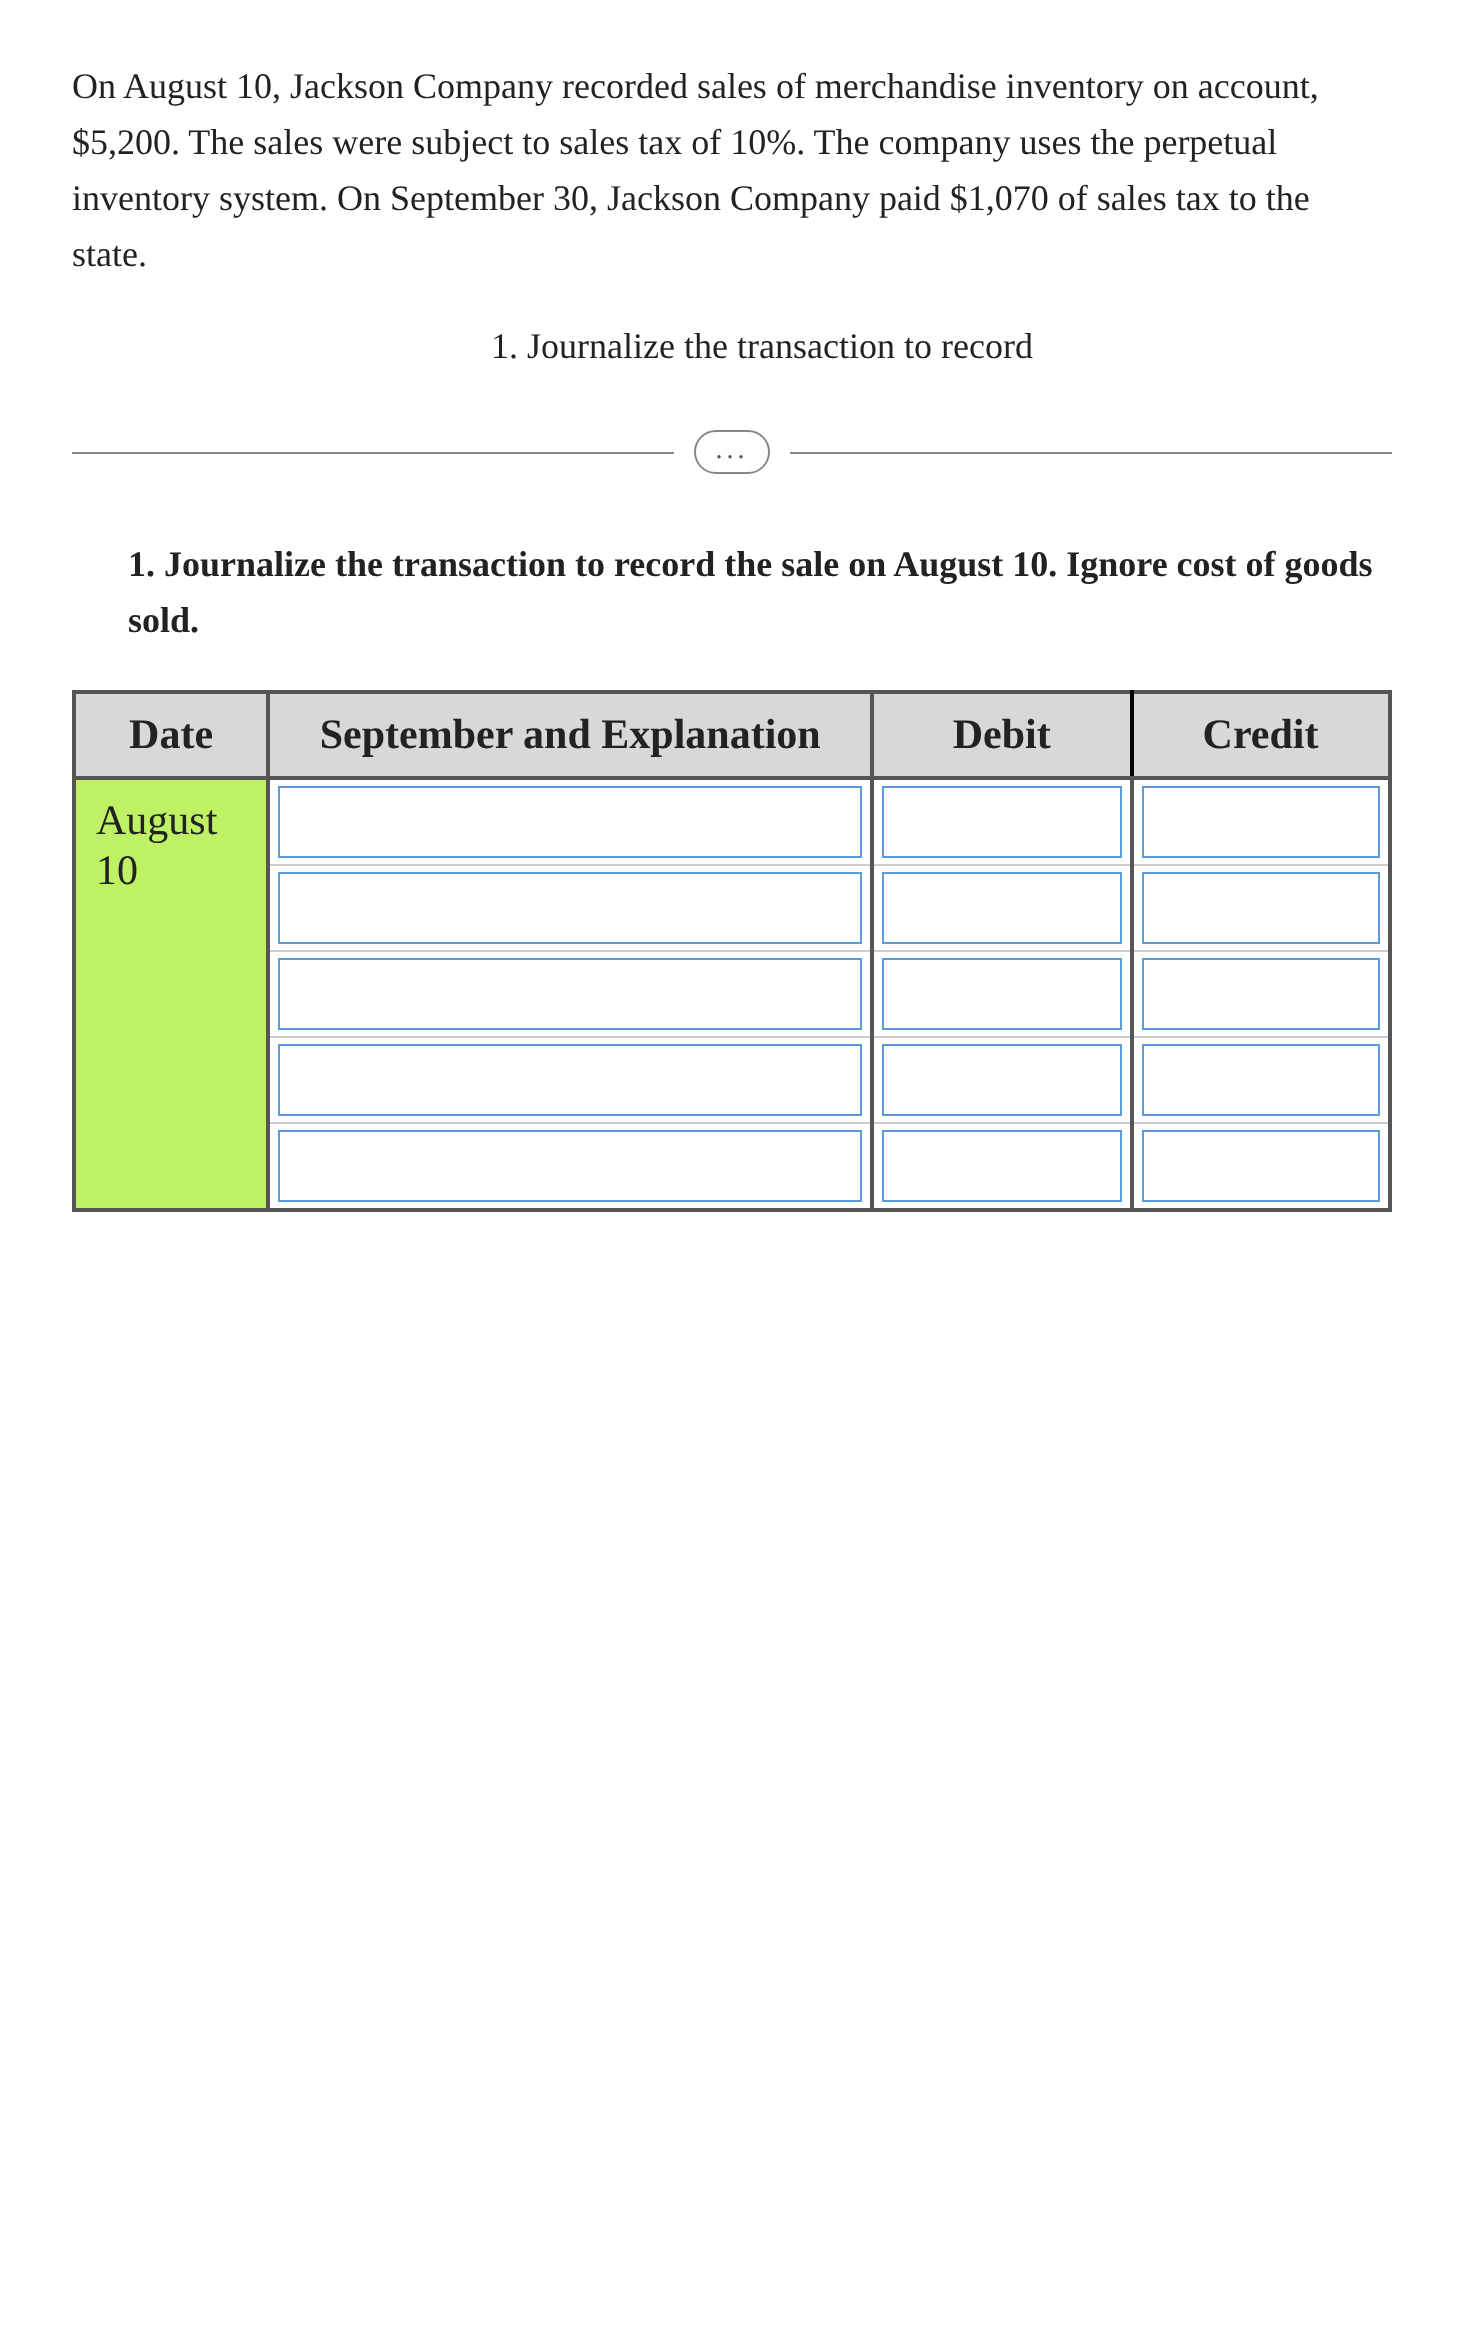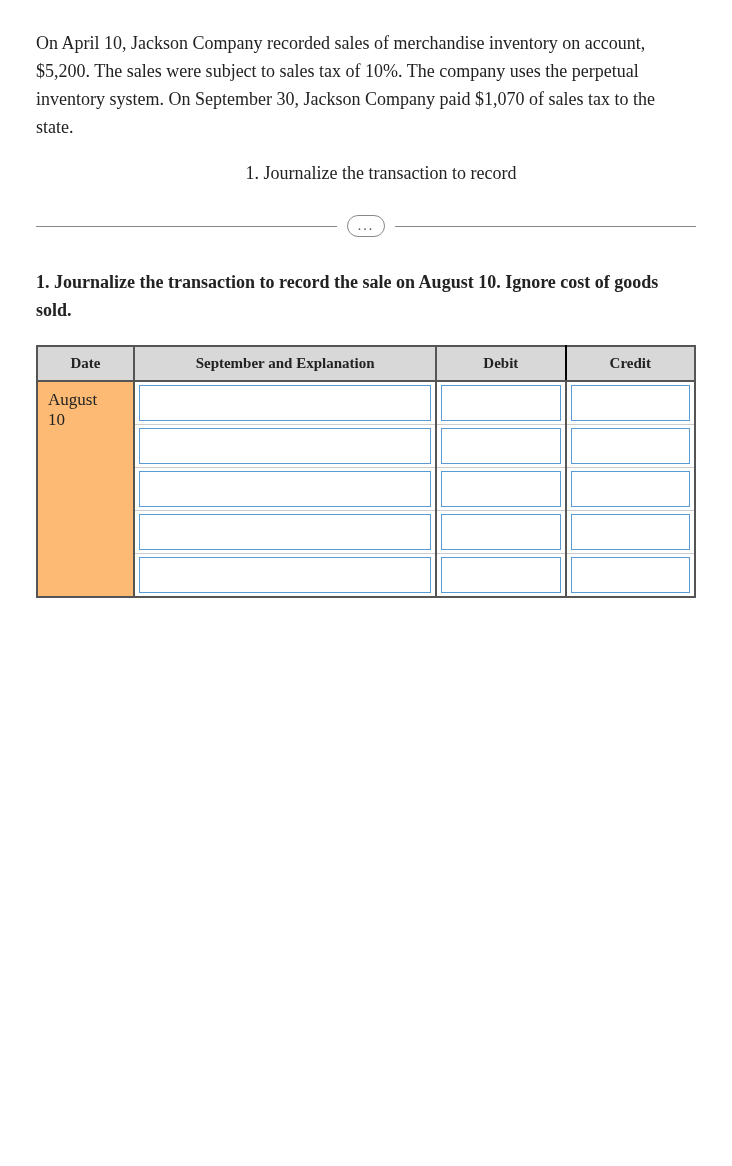--- a/index.html
+++ b/index.html
@@ -51,33 +51,34 @@
       font-size: 14px;
       color: #555;
       letter-spacing: 2px;
     }
 
     .question-heading {
       font-size: 18px;
       font-weight: bold;
       line-height: 1.55;
       margin-bottom: 20px;
+      margin-left: 28px;
     }
 
     .journal-table {
       width: 100%;
       border-collapse: collapse;
       border: 2px solid #555;
       margin-top: 8px;
     }
 
     .journal-table th {
       background: #d8d8d8;
       font-weight: bold;
-      font-size: 15px;
+      font-size: 21px;
       text-align: center;
       padding: 8px 6px;
       border: 2px solid #555;
     }
 
     .journal-table th.col-date {
       width: 90px;
       border-right: 2px solid #555;
     }
 
@@ -95,23 +96,23 @@
       width: 120px;
     }
 
     .journal-table td {
       padding: 0;
       border: 1px solid #aaa;
       vertical-align: middle;
     }
 
     .journal-table td.date-cell {
-      background: #fdba74;
+      background: #bef264;
       padding: 8px 10px;
-      font-size: 17px;
+      font-size: 21px;
       vertical-align: top;
       border-right: 2px solid #555;
       border-bottom: 1px solid #aaa;
     }
 
     .journal-table td.accounts-cell {
       border-right: 2px solid #555;
       padding: 3px 4px;
       background: #ffffff;
     }
@@ -146,21 +147,21 @@
       border-bottom: 2px solid #555;
     }
 
     .header-row th {
       border-bottom: 2px solid #555;
     }
   </style>
 </head>
 <body>
 
-<p class="problem-text">On April 10, Jackson Company recorded sales of merchandise inventory on account, $5,200. The sales were subject to sales tax of 10%. The company uses the perpetual inventory system. On September 30, Jackson Company paid $1,070 of sales tax to the state.</p>
+<p class="problem-text">On August 10, Jackson Company recorded sales of merchandise inventory on account, $5,200. The sales were subject to sales tax of 10%. The company uses the perpetual inventory system. On September 30, Jackson Company paid $1,070 of sales tax to the state.</p>
 
 <p class="sub-question">1.  Journalize the transaction to record</p>
 
 <div class="divider-container">
   <div class="divider-line"></div>
   <div class="divider-ellipsis">...</div>
   <div class="divider-line"></div>
 </div>
 
 <p class="question-heading">1. Journalize the transaction to record the sale on August 10. Ignore cost of goods sold.</p>

